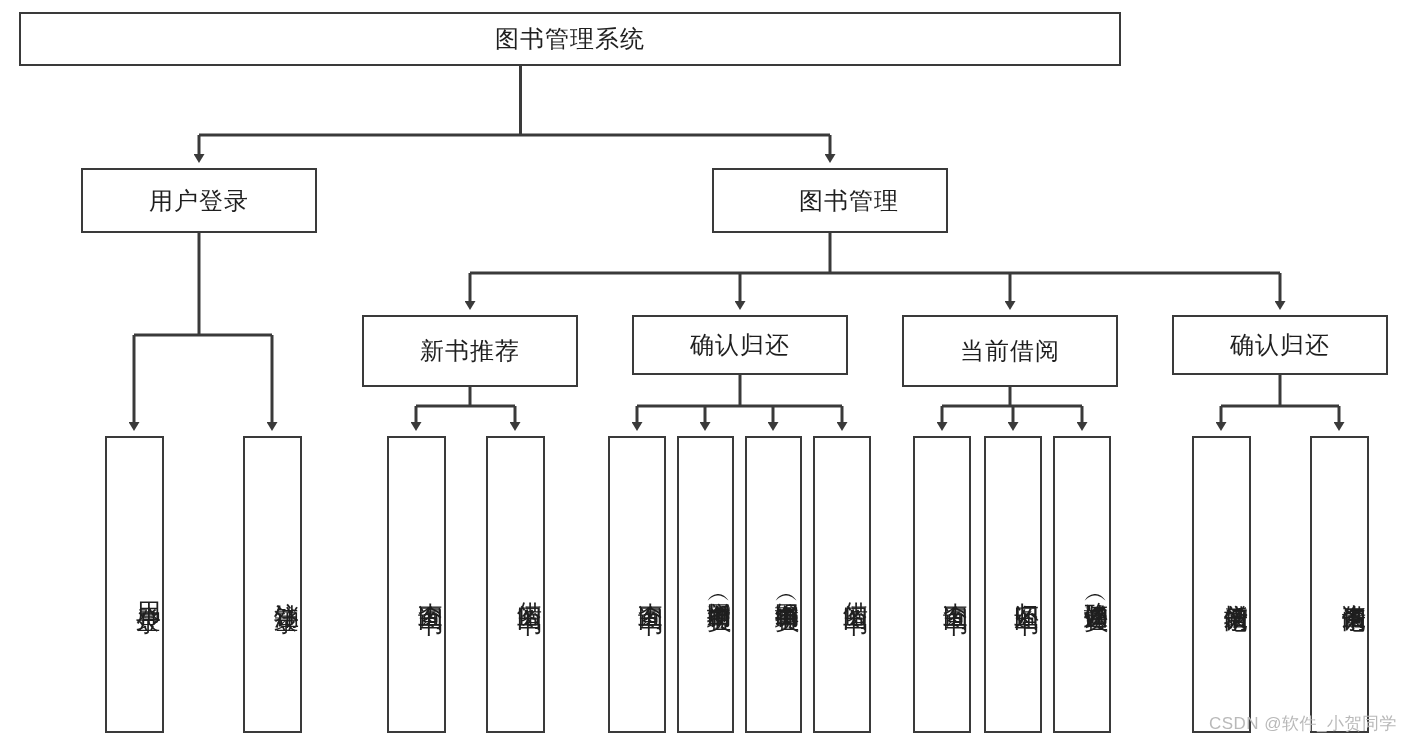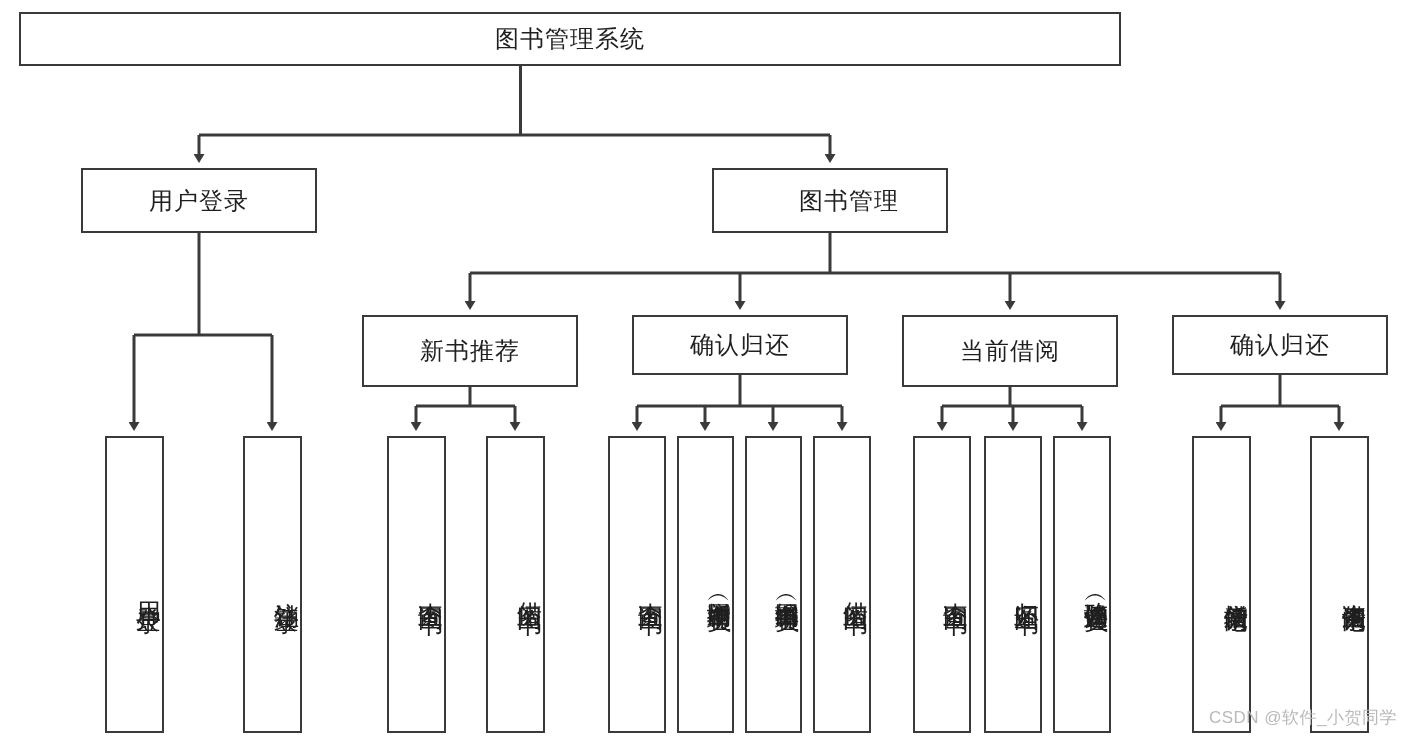--- a/index.html
+++ b/index.html
@@ -49,21 +49,21 @@
     position: absolute;
     left: 0;
     top: 0;
     width: 1405px;
     height: 747px;
     pointer-events: none;
   }
   .watermark {
     position: absolute;
     right: 8px;
-    bottom: 18px;
+    bottom: 12px;
     font-size: 17px;
     color: #b9b9b9;
     letter-spacing: 0.5px;
     white-space: nowrap;
   }
 </style>
 </head>
 <body>
 
 <div id="canvas">

